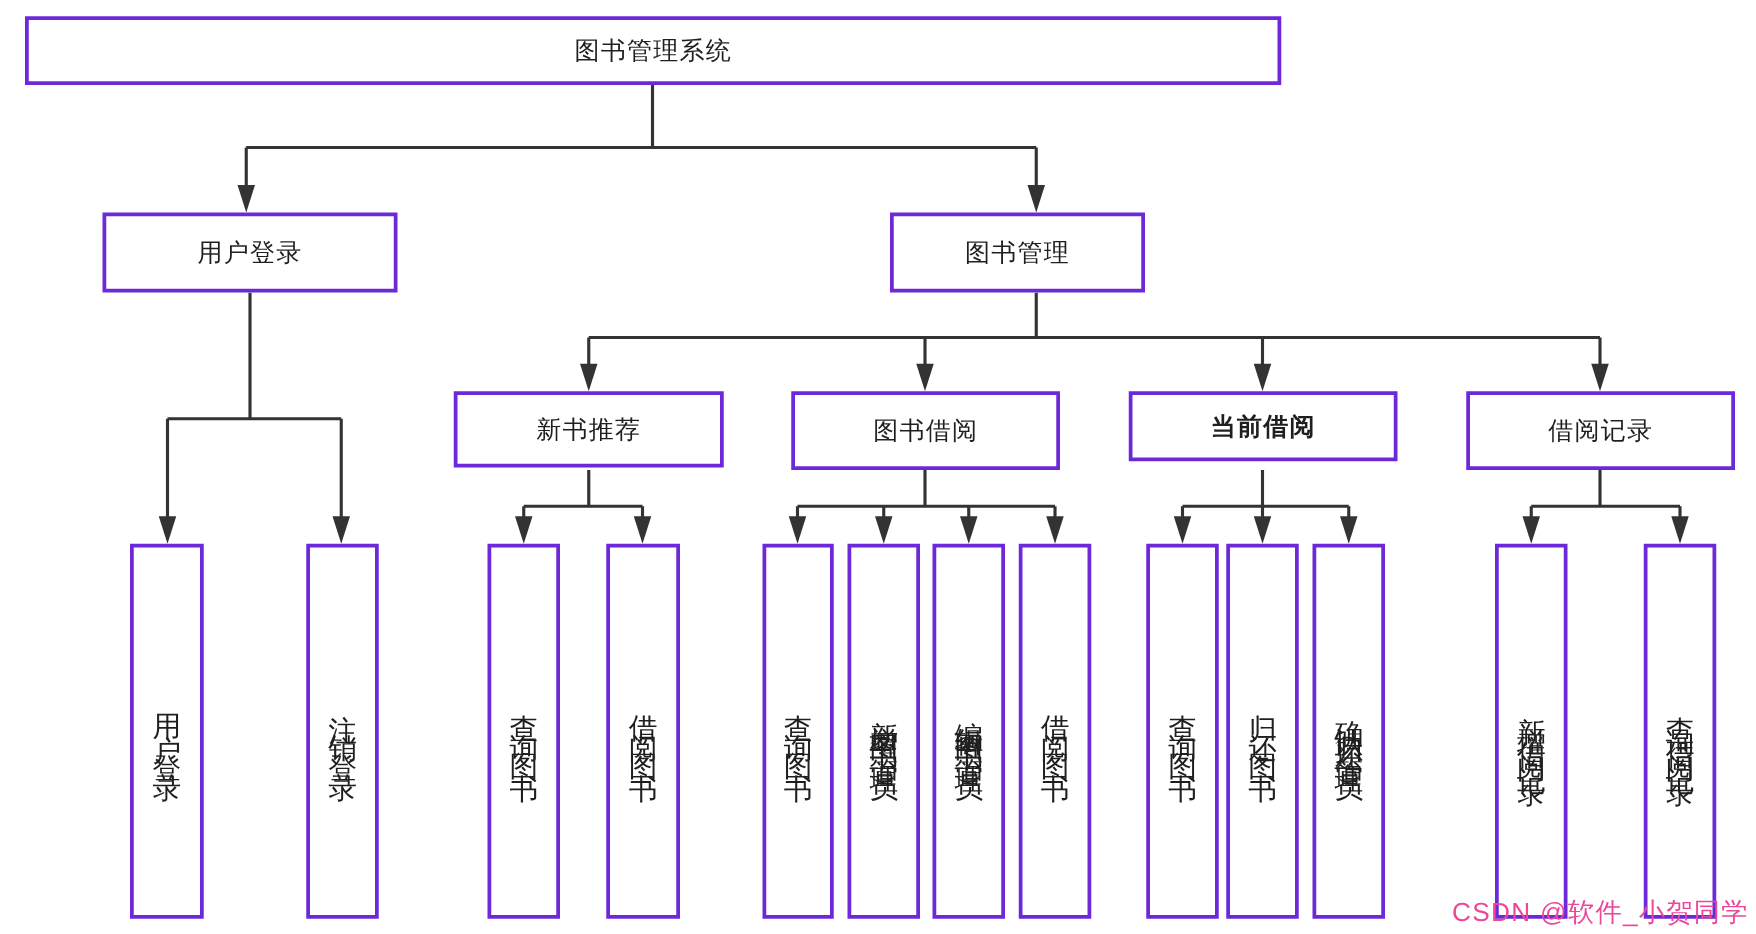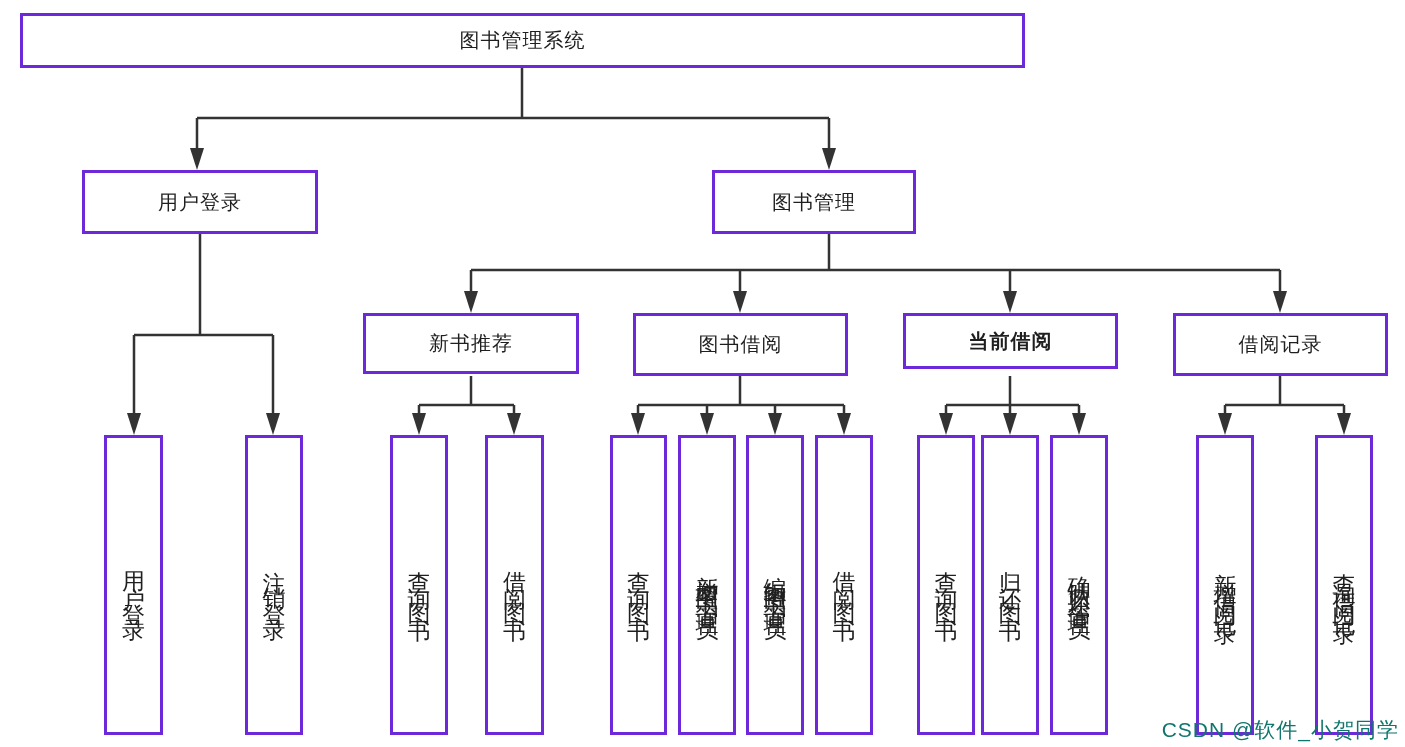--- a/index.html
+++ b/index.html
@@ -48,21 +48,21 @@
     white-space: nowrap;
   }
   .vs { letter-spacing: 16px; }   
   .vm { letter-spacing: 10px; }   
   .vl { letter-spacing: 6px; }    
   #watermark {
     position: absolute;
     top: 716px;
     right: 6px;
     font-size: 21px;
-    color: #0f766e;
+    color: #ec4899;
     letter-spacing: 1px;
     white-space: nowrap;
     z-index: 5;
   }
 </style>
 </head>
 <body>
 
 <div id="canvas">
 

